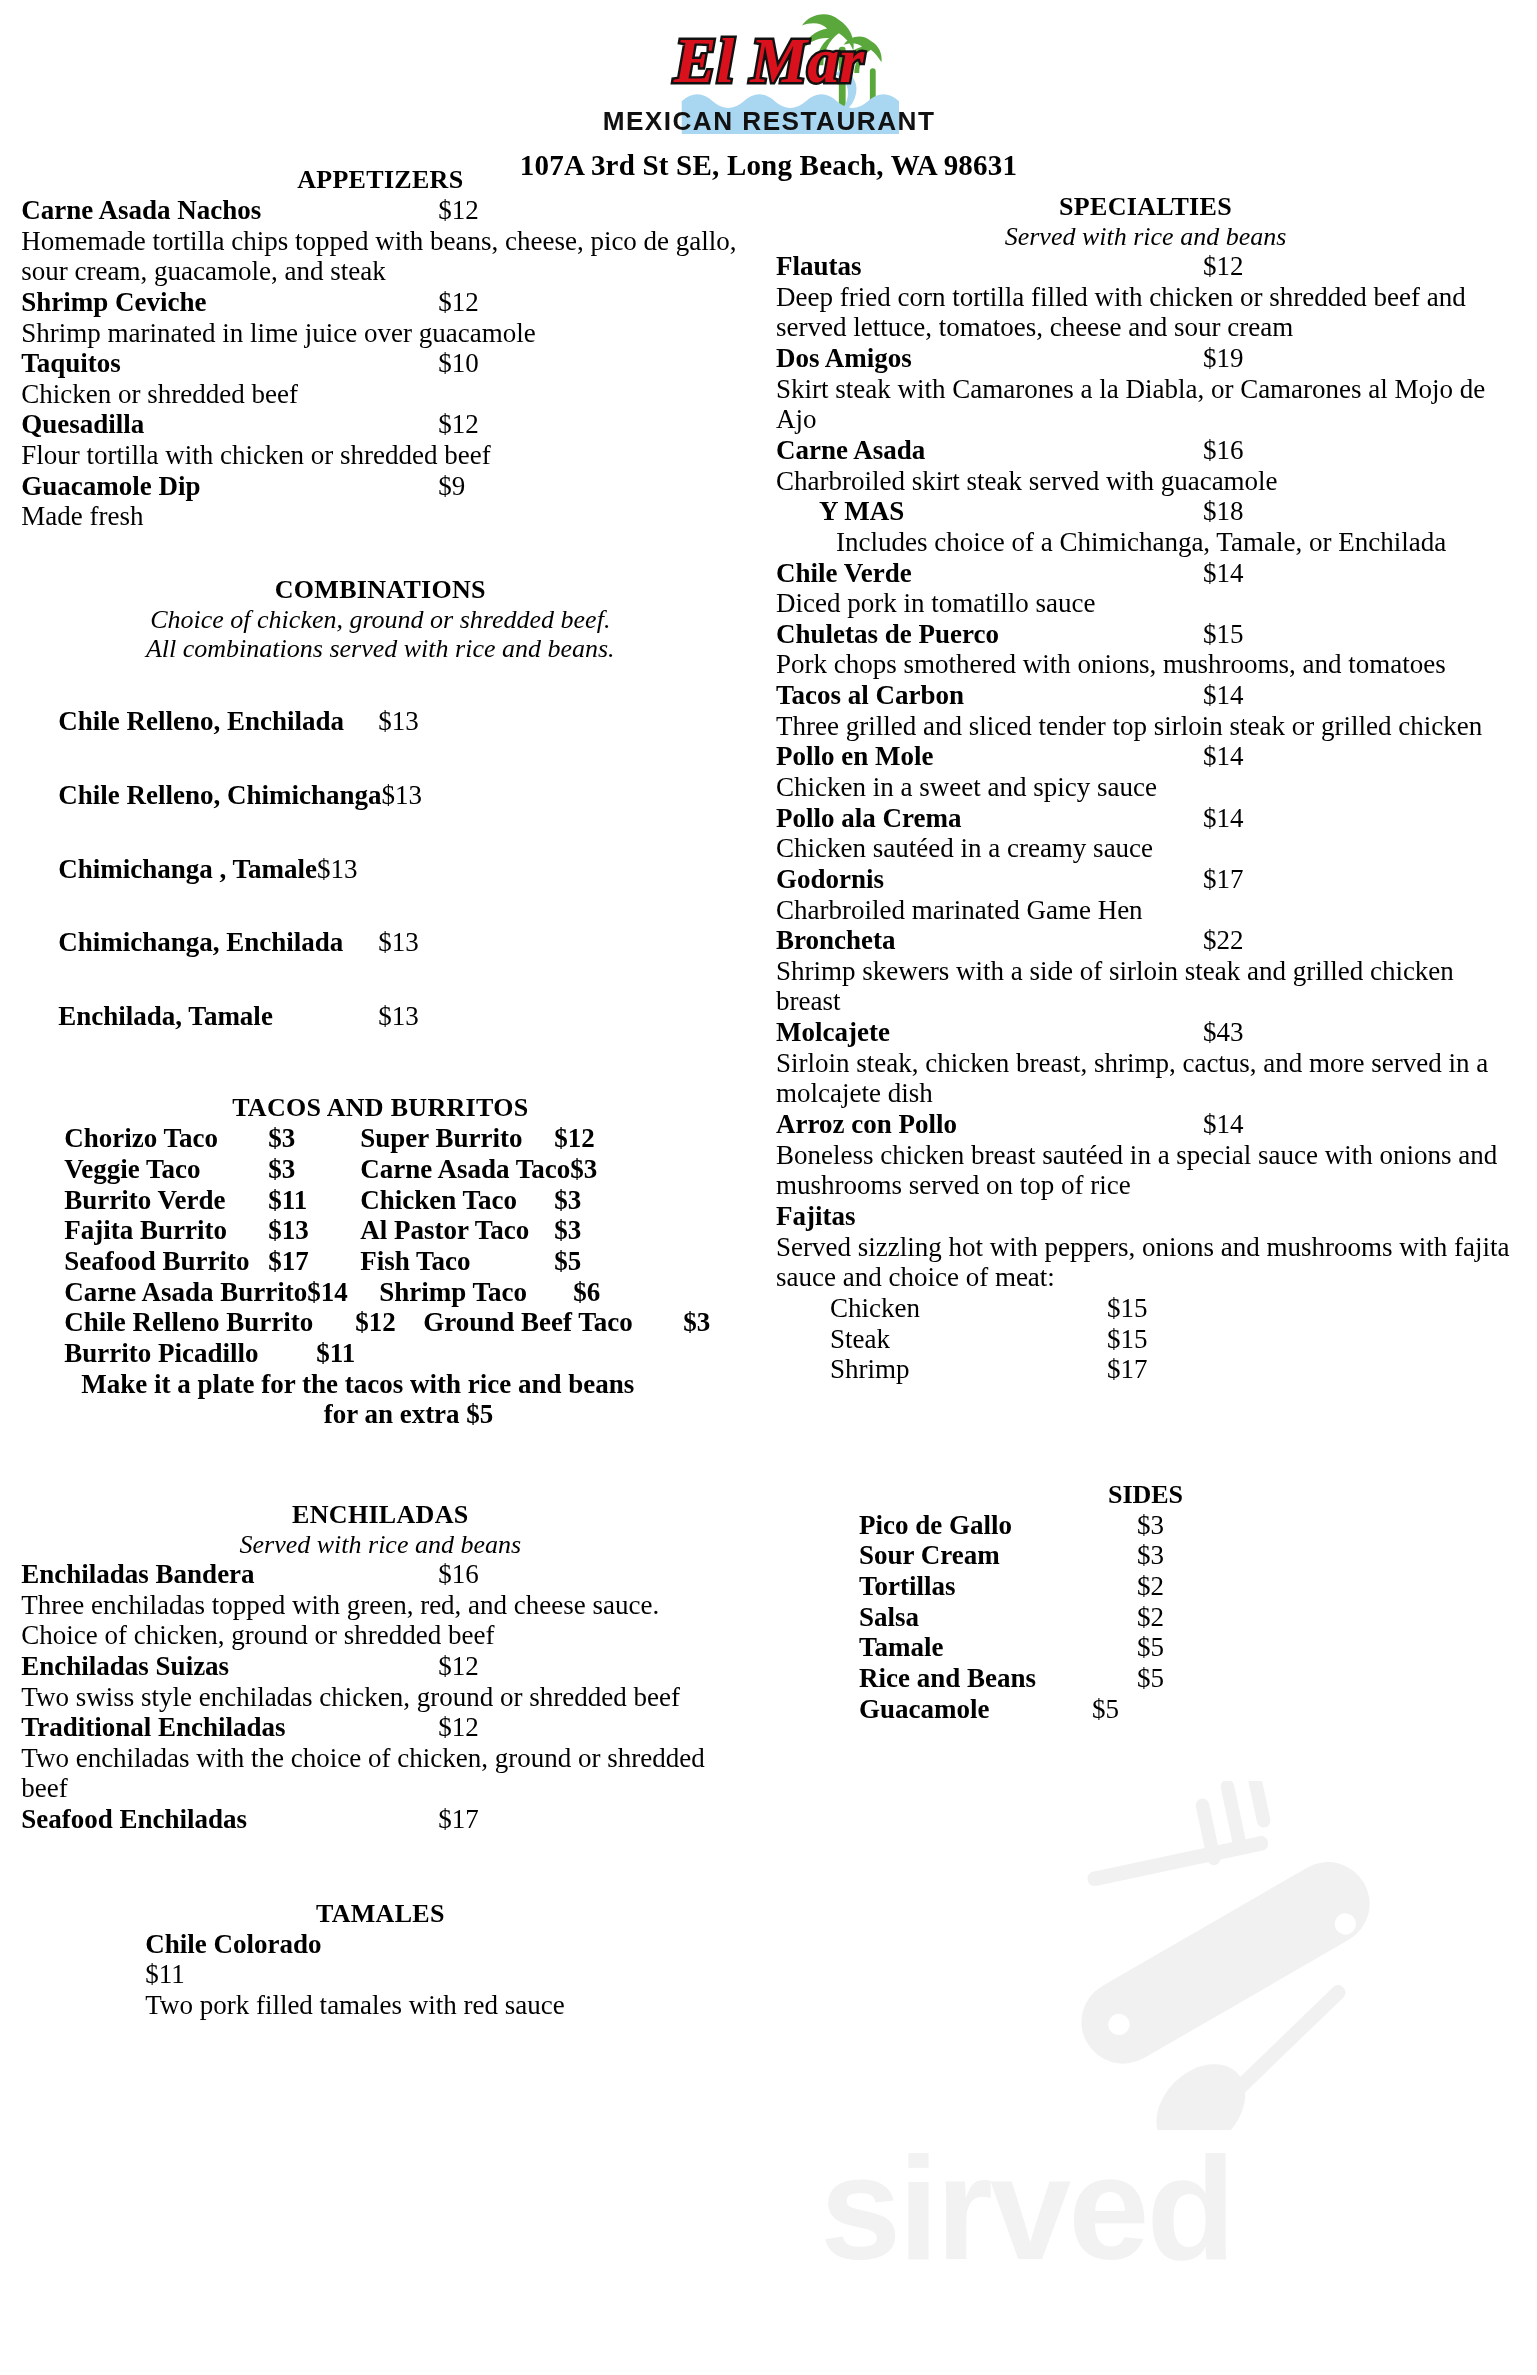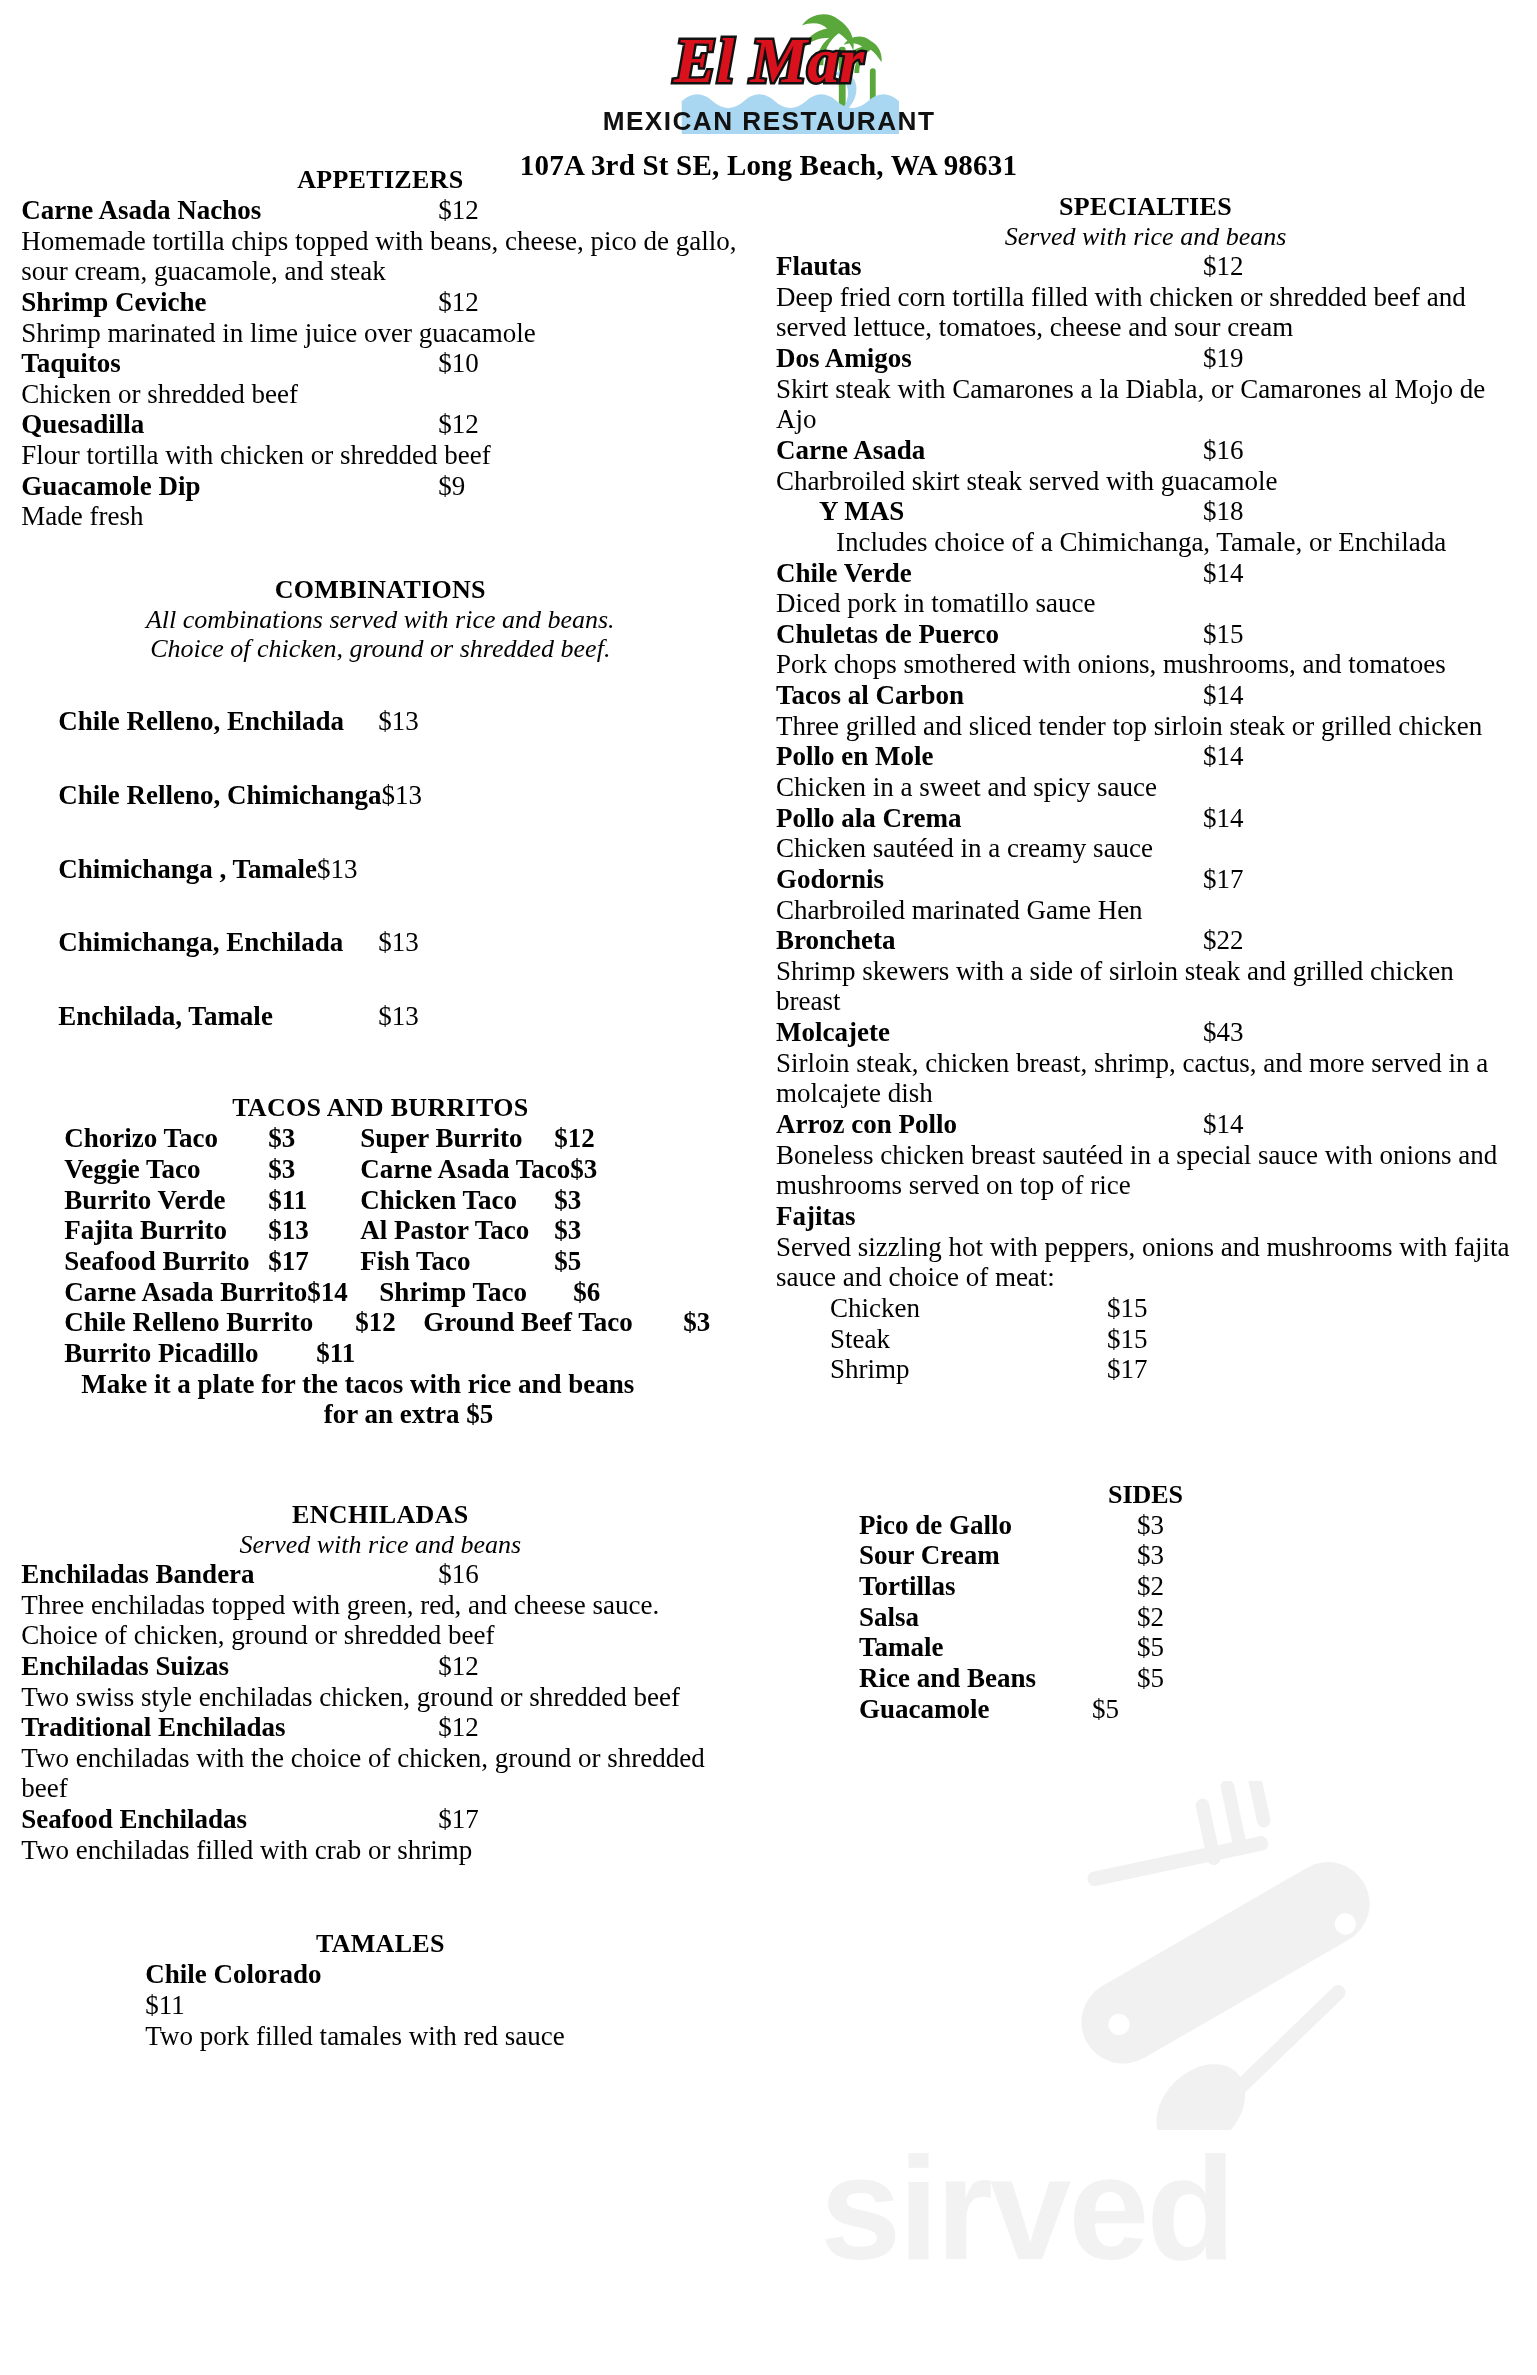--- a/index.html
+++ b/index.html
@@ -134,22 +134,22 @@
       <div class="desc">Flour tortilla with chicken or shredded beef</div>
       <div class="row lrow">
             <span class="nm">Guacamole Dip</span>
             <span class="pr">$9</span>
           </div>
       <div class="desc">Made fresh</div>
     </div>
 
     <div style="margin-top:43px;">
       <div class="sec-head">COMBINATIONS</div>
+      <div class="sec-sub">Choice of chicken, ground or shredded beef.</div>
       <div class="sec-sub">All combinations served with rice and beans.</div>
-      <div class="sec-sub">Choice of chicken, ground or shredded beef.</div>
       <div class="row comb">
             <span class="nm" style="min-width:320px;">Chile Relleno, Enchilada</span>
             <span class="pr">$13</span>
           </div>
       <div class="row comb">
             <span class="nm">Chile Relleno, Chimichanga</span>
             <span class="pr">$13</span>
           </div>
       <div class="row comb">
             <span class="nm" style="min-width:252px;">Chimichanga , Tamale</span>
@@ -234,21 +234,20 @@
       <div class="desc">Two swiss style enchiladas chicken, ground or shredded beef</div>
       <div class="row lrow">
             <span class="nm">Traditional Enchiladas</span>
             <span class="pr">$12</span>
           </div>
       <div class="desc">Two enchiladas with the choice of chicken, ground or shredded beef</div>
       <div class="row lrow">
             <span class="nm">Seafood Enchiladas</span>
             <span class="pr">$17</span>
           </div>
-      <div class="desc">Two enchiladas filled with crab or shrimp</div>
     </div>
 
     <div style="margin-top:64px;">
       <div class="sec-head">TAMALES</div>
       <div class="row" style="padding-left:124px;flex-direction:column;">
             <span class="nm" style="min-width:378px;">Chile Colorado</span>
             <span class="pr">$11</span>
           </div>
       <div class="desc" style="padding-left:124px;">Two pork filled tamales with red sauce</div>
     </div>

